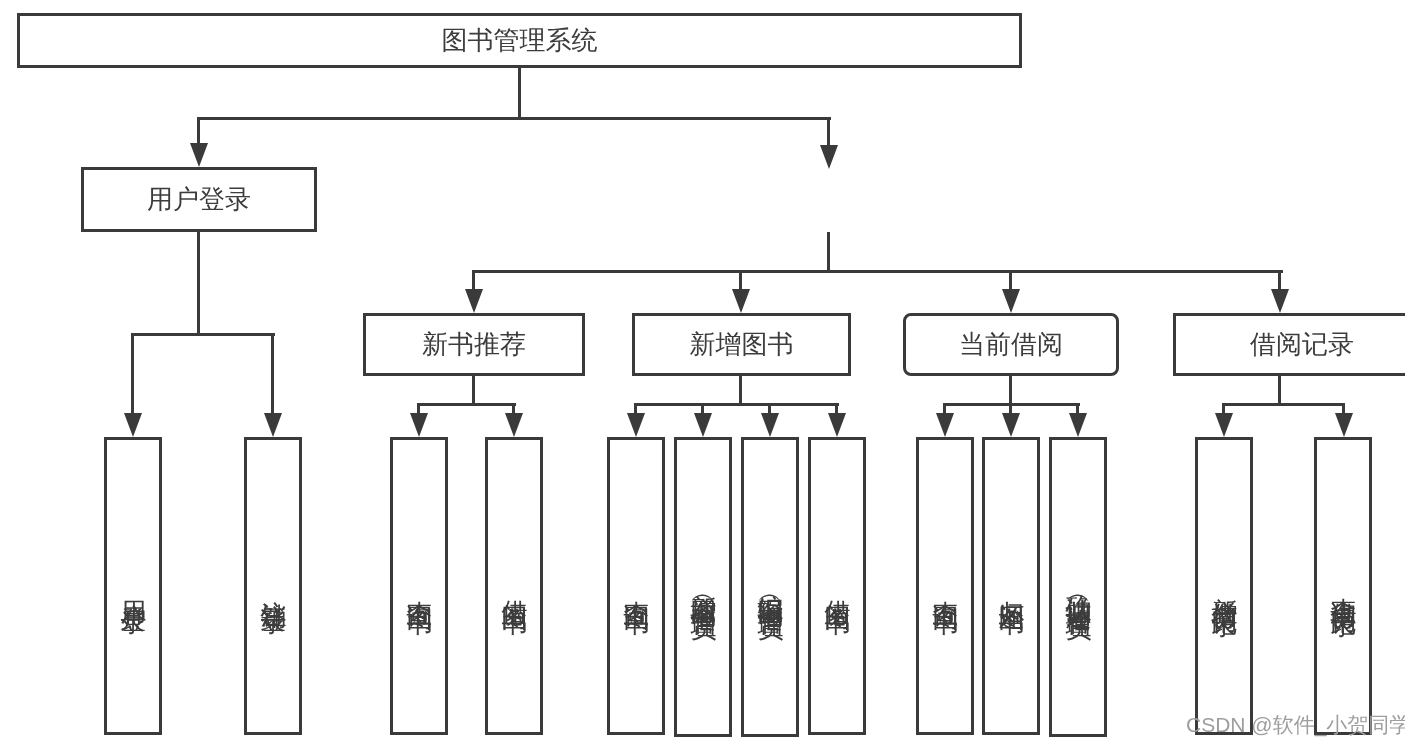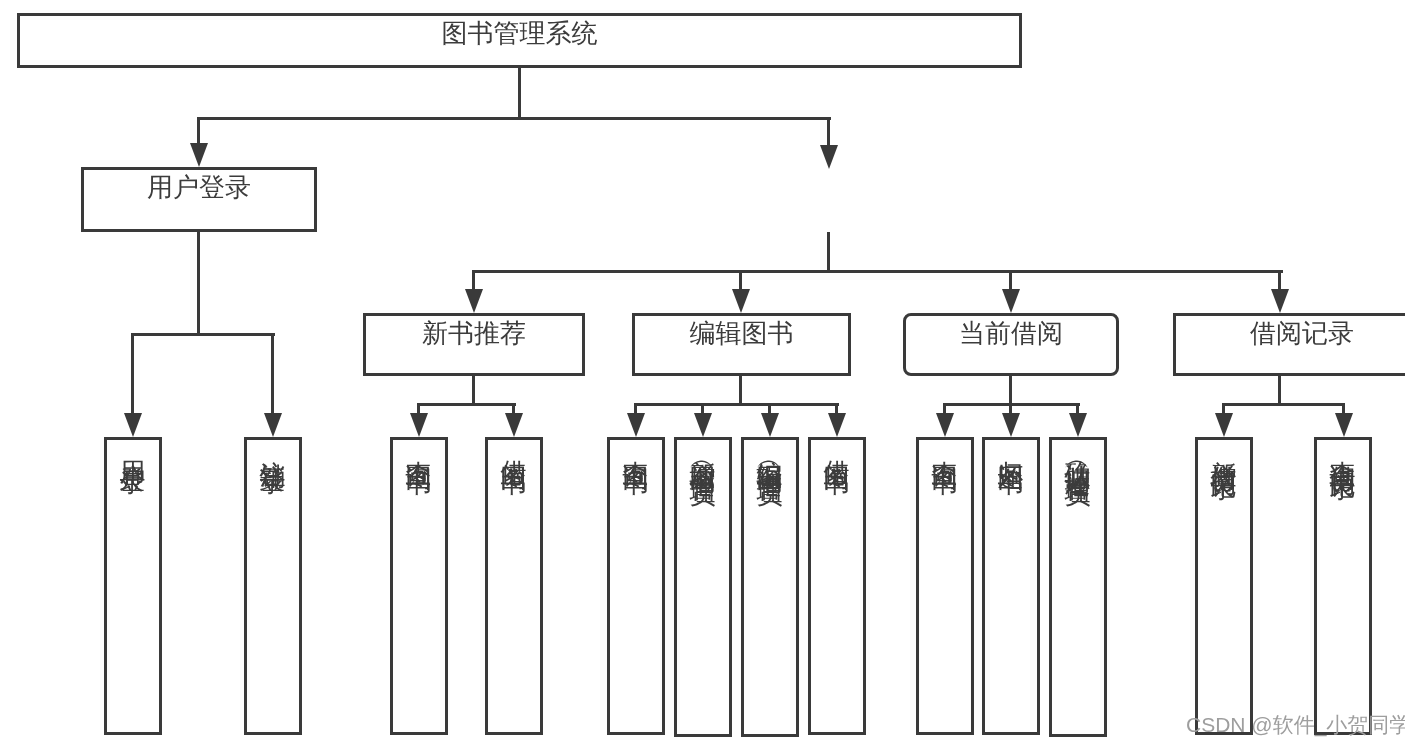--- a/index.html
+++ b/index.html
@@ -11,21 +11,21 @@
   }
   html,body{margin:0;padding:0;}
   body{background:var(--background);font-family:"Liberation Sans","DejaVu Sans",sans-serif;}
   .stage{
     position:relative;width:1405px;height:747px;background:var(--background);
     overflow:hidden;
   }
   .box{
     position:absolute;box-sizing:border-box;background:var(--box_fill);
     border:3px solid var(--line);
-    display:flex;align-items:flex-start;justify-content:center;
+    display:flex;align-items:center;justify-content:center;font-family:Liberation Serif, serif;
   }
   .lbl{font-size:26px;color:var(--text);white-space:nowrap;}
   .vbox .lbl{
     writing-mode:vertical-rl;text-orientation:mixed;
     letter-spacing:3px;white-space:normal;line-height:1;
   }
   .hline,.vline{position:absolute;background:var(--line);}
   .hline{height:3px;}
   .vline{width:3px;}
   .arr{
@@ -73,21 +73,21 @@
   <div class="arr" style="left:732px;top:289px;"></div>
   <div class="vline" style="left:1009px;top:270px;height:22px;"></div>
   <div class="arr" style="left:1002px;top:289px;"></div>
   <div class="vline" style="left:1278px;top:270px;height:22px;"></div>
   <div class="arr" style="left:1271px;top:289px;"></div>
 
   <div class="box" style="left:363px;top:313px;width:222px;height:63px;">
     <span class="lbl">新书推荐</span>
   </div>
   <div class="box" style="left:632px;top:313px;width:219px;height:63px;">
-    <span class="lbl">编辑图书</span>
+    <span class="lbl">新增图书</span>
   </div>
   <div class="box" style="left:903px;top:313px;width:216px;height:63px;border-radius:8px;">
     <span class="lbl">当前借阅</span>
   </div>
   <div class="box" style="left:1173px;top:313px;width:258px;height:63px;">
     <span class="lbl">借阅记录</span>
   </div>
 
   <div class="vline" style="left:472px;top:375px;height:30px;"></div>
   <div class="hline" style="left:417px;top:403px;width:99px;"></div>

